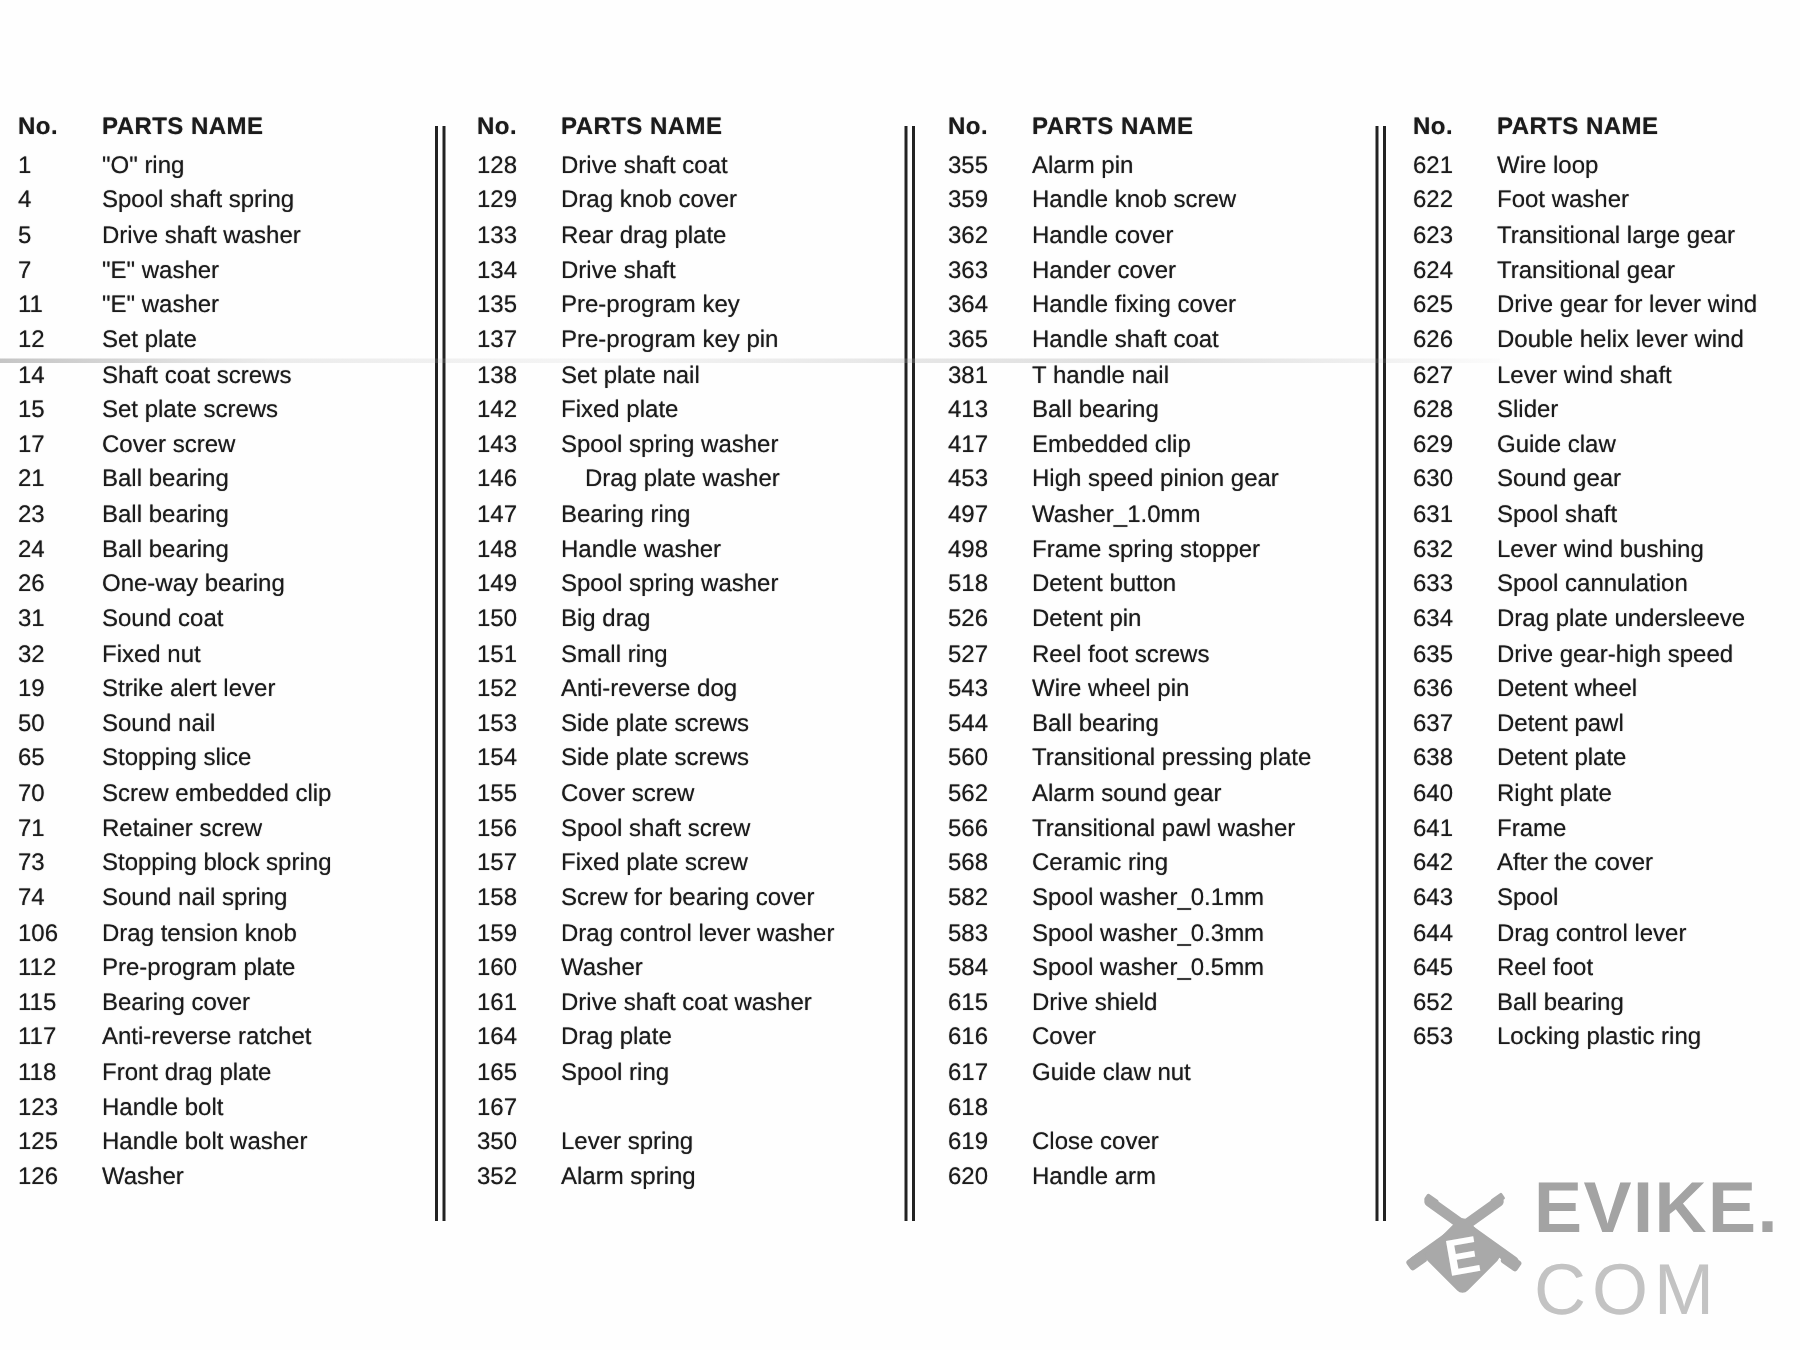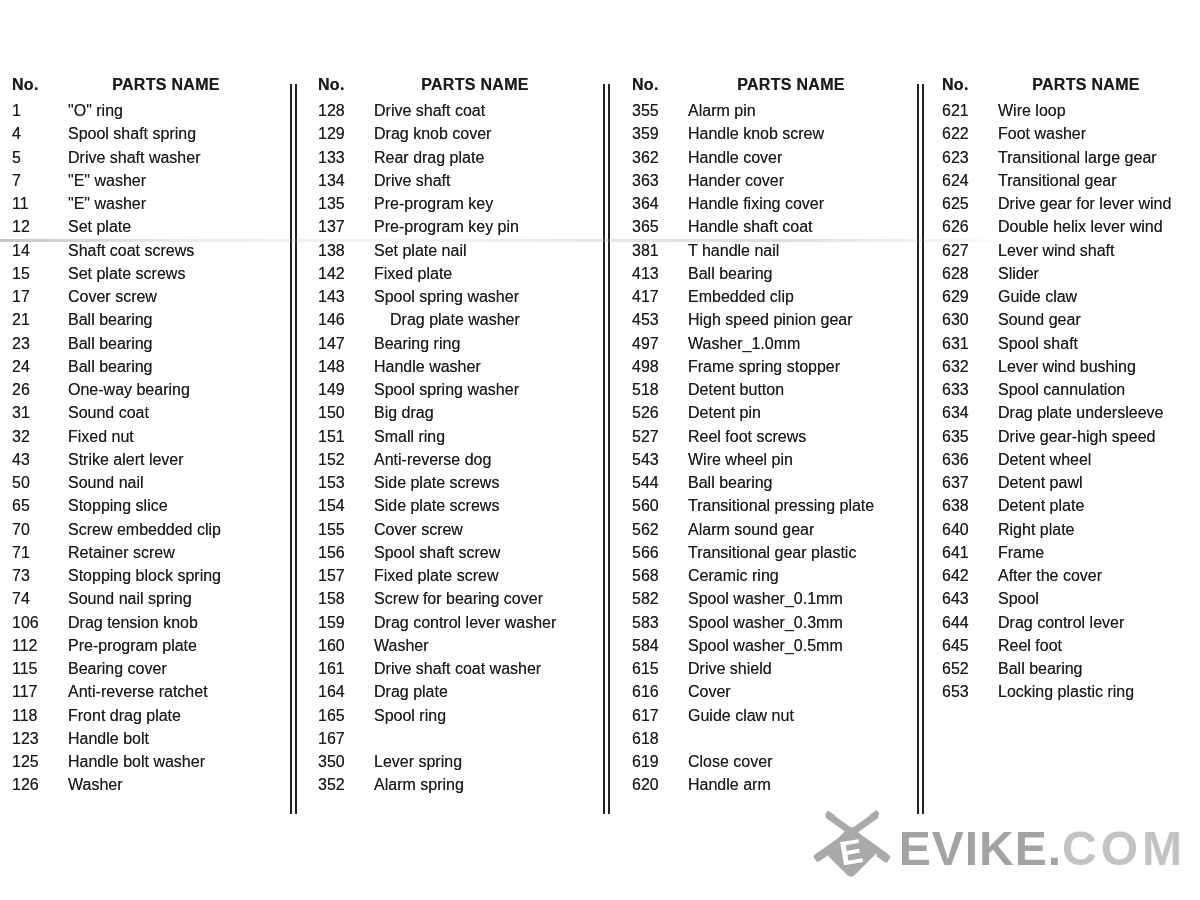--- a/index.html
+++ b/index.html
@@ -12,21 +12,21 @@
   .page{
     position:relative;width:1200px;height:900px;background:#fefefe;
   }
   
   .col{position:absolute;top:76px;color:#1b1b1b;}
   #col0{left:12px;width:272px;}
   #col1{left:318px;width:278px;}
   #col2{left:632px;width:282px;}
   #col3{left:942px;width:252px;}
   .hdr{display:flex;height:25px;font-weight:bold;font-size:16px;letter-spacing:.3px;}
-  .hdr .name-cell{text-align:center;padding-right:20px;}
+  .hdr .name-cell{padding-right:20px;}
   .row{display:flex;height:23.25px;font-size:16px;line-height:20px;}
   .no-cell{width:56px;flex:none;}
   .name-cell{flex:1;white-space:nowrap;}
   .row.indent .name-cell{padding-left:16px;}
   .col, .hdr, .row{text-shadow:0 0 .6px rgba(20,20,20,.65);}
   
   .vdiv{
     position:absolute;top:84px;height:730px;width:7px;
     border-left:2px solid #222;border-right:2px solid #222;
     box-sizing:border-box;
@@ -45,23 +45,23 @@
       rgba(150,150,150,.30) 78%,
       rgba(200,200,200,.05) 100%);
     pointer-events:none;
   }
   
   .watermark{
     position:absolute;right:14px;bottom:12px;
     display:flex;align-items:center;gap:8px;
     user-select:none;
   }
-  .wm-text{display:flex;align-items:center;}
+  .wm-text{display:flex;align-items:flex-start;flex-direction:column;}
   .brand{font-size:48px;font-weight:bold;color:#a3a3a3;letter-spacing:1px;}
-  .tld{font-size:48px;font-weight:bold;color:#c3c3c3;letter-spacing:4px;}
+  .tld{font-size:48px;font-weight:normal;color:#c3c3c3;letter-spacing:4px;}
 </style>
 </head>
 <body>
 
 <div class="page">
 
   <section class="col" id="col0">
       <div class="hdr">
         <span class="no-cell">No.</span>
         <span class="name-cell">PARTS NAME</span>
@@ -120,21 +120,21 @@
       </div>
       <div class="row">
         <span class="no-cell">31</span>
         <span class="name-cell">Sound coat</span>
       </div>
       <div class="row">
         <span class="no-cell">32</span>
         <span class="name-cell">Fixed nut</span>
       </div>
       <div class="row">
-        <span class="no-cell">43</span>
+        <span class="no-cell">19</span>
         <span class="name-cell">Strike alert lever</span>
       </div>
       <div class="row">
         <span class="no-cell">50</span>
         <span class="name-cell">Sound nail</span>
       </div>
       <div class="row">
         <span class="no-cell">65</span>
         <span class="name-cell">Stopping slice</span>
       </div>
@@ -388,21 +388,21 @@
       <div class="row">
         <span class="no-cell">560</span>
         <span class="name-cell">Transitional pressing plate</span>
       </div>
       <div class="row">
         <span class="no-cell">562</span>
         <span class="name-cell">Alarm sound gear</span>
       </div>
       <div class="row">
         <span class="no-cell">566</span>
-        <span class="name-cell">Transitional gear plastic</span>
+        <span class="name-cell">Transitional pawl washer</span>
       </div>
       <div class="row">
         <span class="no-cell">568</span>
         <span class="name-cell">Ceramic ring</span>
       </div>
       <div class="row">
         <span class="no-cell">582</span>
         <span class="name-cell">Spool washer_0.1mm</span>
       </div>
       <div class="row">

